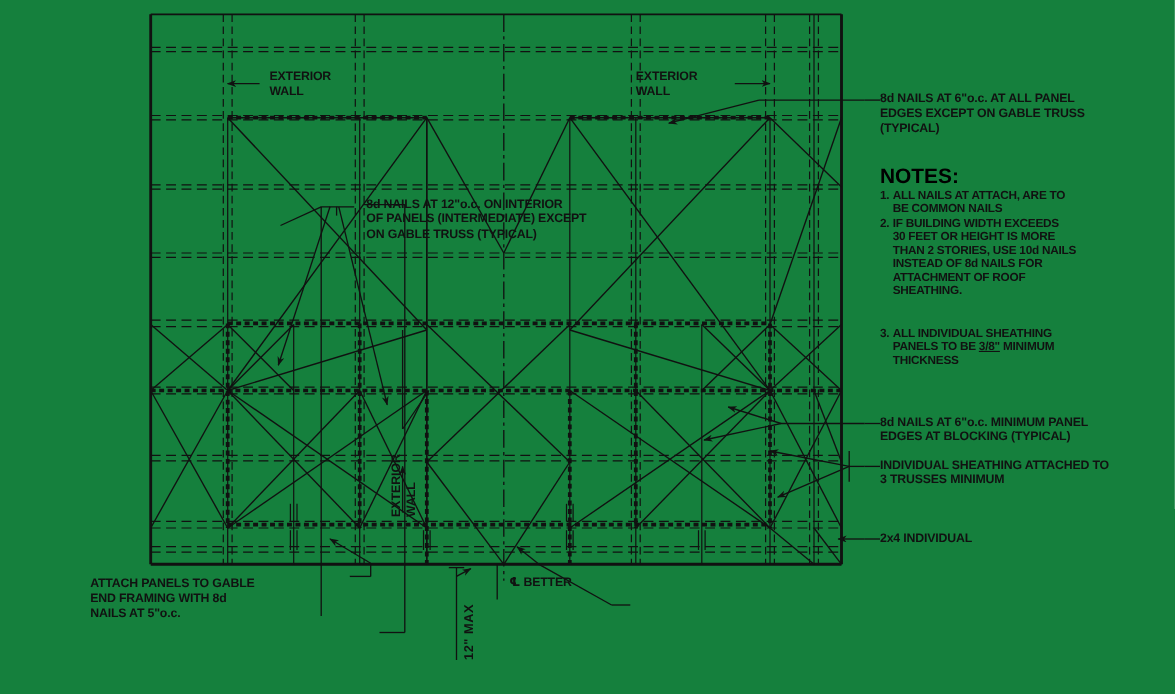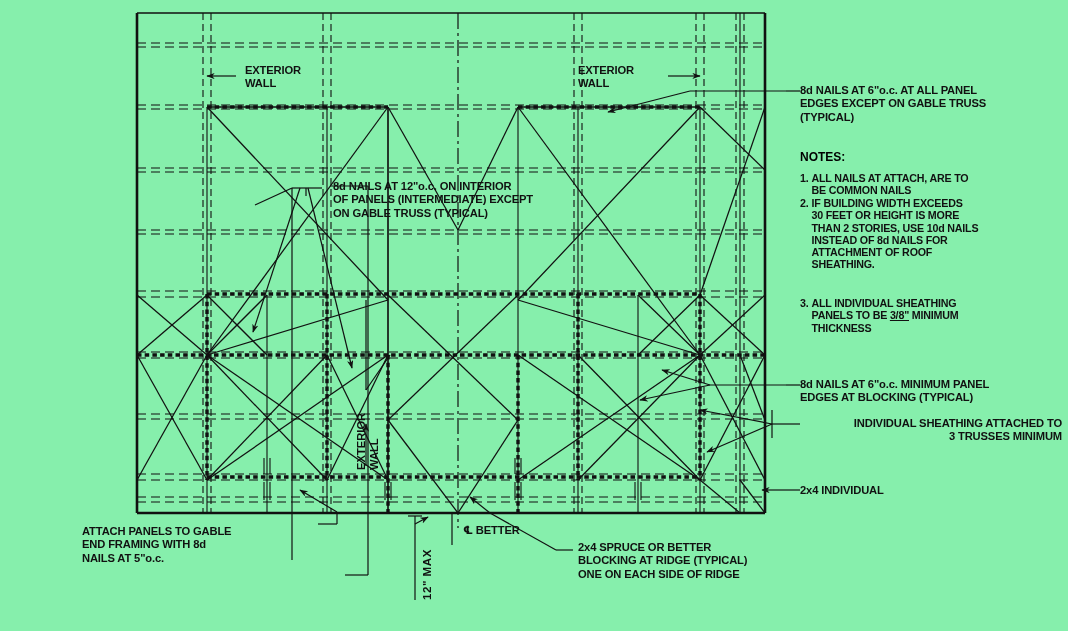--- a/index.html
+++ b/index.html
@@ -1,28 +1,28 @@
 <!DOCTYPE html>
 <html><head>
 <meta charset="utf-8">
 <title>Roof Sheathing Nailing Detail</title>
 <style>
   html,body{margin:0;padding:0;background:#ffffff;}
   body{width:1068px;height:631px;position:relative;overflow:hidden;
        font-family:"Liberation Sans","DejaVu Sans",sans-serif;
        color:#000;-webkit-font-smoothing:none;}
-  .page{position:absolute;inset:0;background:#86efac;}
+  .page{position:absolute;inset:0;background:#15803d;}
 
   
   #drawing{position:absolute;left:0;top:0;width:1068px;height:631px;}
 
   
   .cal{position:absolute;font-size:11.2px;font-weight:bold;line-height:13.3px;
        letter-spacing:-0.15px;color:#111;white-space:pre-line;}
-  .notes-title{position:absolute;font-size:12px;font-weight:bold;letter-spacing:0px;color:#000;}
+  .notes-title{position:absolute;font-size:19px;font-weight:bold;letter-spacing:0px;color:#000;}
   .note{position:absolute;font-size:10.7px;font-weight:bold;line-height:12.3px;
         letter-spacing:-0.2px;color:#111;display:flex;gap:3px;}
   .note .num{flex:0 0 auto;}
   .note .txt{flex:1 1 auto;white-space:pre-line;}
   .u{text-decoration:underline;}
 
   .vlabel{position:absolute;font-size:11.2px;font-weight:bold;line-height:13.3px;
           color:#111;transform-origin:0 0;transform:rotate(-90deg);white-space:pre;}
   .vlabel2{position:absolute;font-size:11.6px;font-weight:bold;
            color:#111;transform-origin:0 0;transform:rotate(-90deg);white-space:pre;
@@ -323,31 +323,28 @@
 THICKNESS</span></span>
   </div>
 
   <div class="cal" style="left:333px;top:180px;width:260px;">8d NAILS AT 12"o.c. ON INTERIOR
 OF PANELS (INTERMEDIATE) EXCEPT
 ON GABLE TRUSS (TYPICAL)</div>
 
   <div class="cal" style="left:800px;top:378px;width:260px;">8d NAILS AT 6"o.c. MINIMUM PANEL
 EDGES AT BLOCKING (TYPICAL)</div>
 
-  <div class="cal" style="left:800px;top:417px;width:262px;text-align:right;">INDIVIDUAL SHEATHING ATTACHED TO
+  <div class="cal" style="left:800px;top:417px;width:262px;">INDIVIDUAL SHEATHING ATTACHED TO
 3 TRUSSES MINIMUM</div>
 
   <div class="cal" style="left:800px;top:484px;">2x4 INDIVIDUAL</div>
 
   <div class="cal" style="left:82px;top:525px;width:240px;">ATTACH PANELS TO GABLE
 END FRAMING WITH 8d
 NAILS AT 5"o.c.</div>
 
 
   <div class="vlabel2" style="left:420px;top:600px;">12" MAX</div>
 
   <div class="cal" style="left:463px;top:524px;">℄ BETTER</div>
 
-  <div class="cal" style="left:578px;top:541px;width:300px;">2x4 SPRUCE OR BETTER
-BLOCKING AT RIDGE (TYPICAL)
-ONE ON EACH SIDE OF RIDGE</div>
 
 </div>
 
 </body></html>

